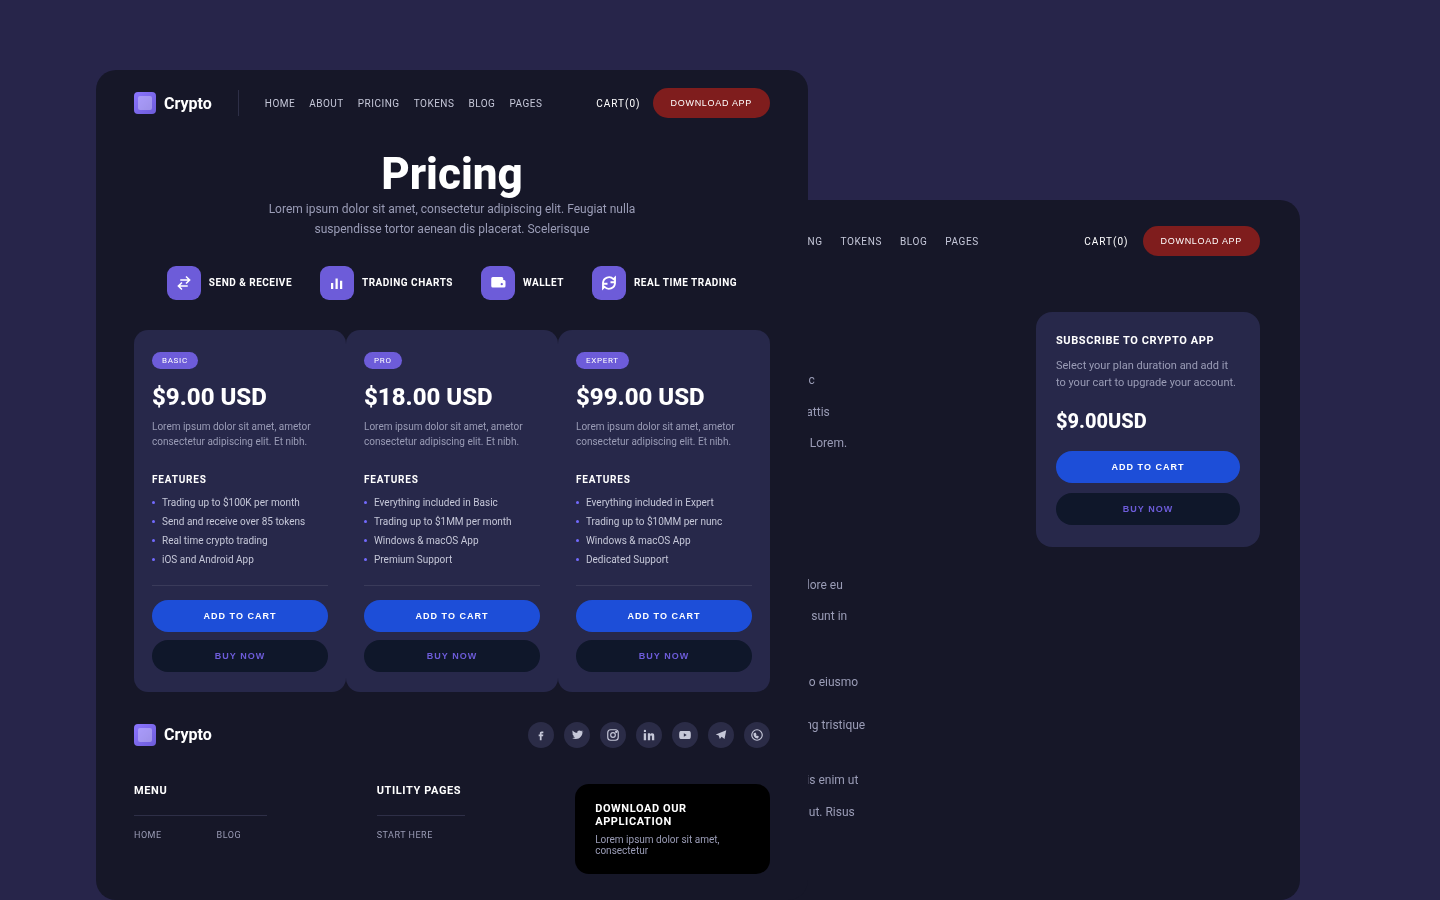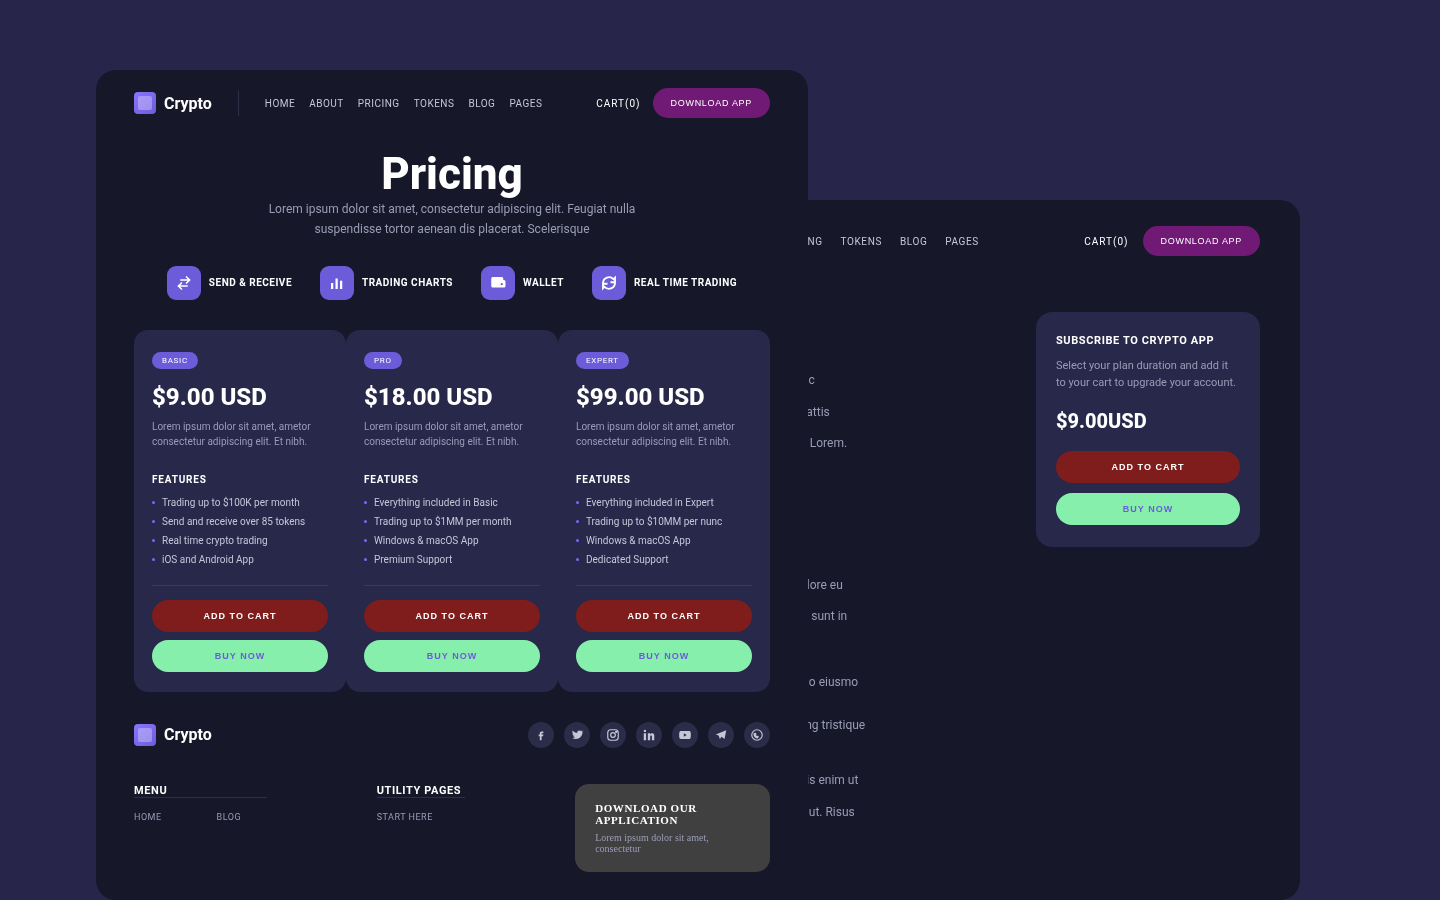--- a/index.html
+++ b/index.html
@@ -13,21 +13,21 @@
 .hdr{display:flex;align-items:center;gap:26px;}
 .logo{display:flex;align-items:center;gap:8px;}
 .logo-cube{width:22px;height:22px;background:linear-gradient(135deg,#8b75ff,#6d5cd9);border-radius:4px;position:relative;}
 .logo-cube::before{content:"";position:absolute;inset:4px;background:rgba(255,255,255,0.3);border-radius:2px;}
 .brand{color:#fff;font-weight:700;font-size:16px;}
 .divider{width:1px;height:26px;background:#2e2f47;}
 .nav{display:flex;gap:14px;}
 .nav a{color:#c5c7d8;font-size:10px;text-decoration:none;letter-spacing:0.5px;}
 .hdr-right{margin-left:auto;display:flex;align-items:center;gap:12px;}
 .cart{color:#fff;font-size:10px;letter-spacing:1px;}
-.btn-download{background:#701a75;color:#fff;font-size:9px;letter-spacing:0.7px;border:none;padding:10px 18px;border-radius:18px;cursor:pointer;}
+.btn-download{background:#7f1d1d;color:#fff;font-size:9px;letter-spacing:0.7px;border:none;padding:10px 18px;border-radius:18px;cursor:pointer;}
 
 
 .hero{text-align:center;margin-top:30px;}
 .hero h1{color:#fff;font-size:44px;font-weight:800;}
 .hero p{color:#9a9cb6;font-size:12px;line-height:1.65;margin-top:0;max-width:410px;margin-left:auto;margin-right:auto;}
 
 
 .features{display:flex;justify-content:center;gap:28px;margin-top:26px;}
 .feature{display:flex;align-items:center;gap:8px;}
 .feature-ico{width:34px;height:34px;background:#6d5cd9;border-radius:9px;display:flex;align-items:center;justify-content:center;color:#fff;}
@@ -38,33 +38,33 @@
 .card{background:#27284a;border-radius:14px;padding:22px 18px 20px 18px;flex:1;display:flex;flex-direction:column;}
 .badge{background:#6d5cd9;color:#fff;font-size:8px;letter-spacing:0.7px;padding:4px 10px;border-radius:9px;align-self:flex-start;}
 .price{color:#fff;font-size:24px;font-weight:800;margin-top:14px;}
 .desc{color:#9a9cb6;font-size:10px;line-height:1.55;margin-top:8px;}
 .feat-title{color:#fff;font-size:10px;font-weight:700;letter-spacing:0.8px;margin-top:24px;}
 .feat-list{list-style:none;margin-top:8px;}
 .feat-list li{color:#c5c7d8;font-size:10px;padding:4px 0;display:flex;align-items:center;gap:7px;text-align:center;}
 .feat-list li::before{content:"";width:3px;height:3px;background:#736aff;border-radius:50%;flex-shrink:0;}
 .card hr{border:none;border-top:1px solid #3a3b5a;margin:16px 0 14px 0;}
 .btn{border:none;padding:11px;border-radius:20px;font-size:9px;font-weight:700;letter-spacing:1px;cursor:pointer;}
-.btn-primary{background:#7f1d1d;color:#fff;}
-.btn-secondary{background:#86efac;color:#6d5cd9;margin-top:8px;}
+.btn-primary{background:#1d4ed8;color:#fff;}
+.btn-secondary{background:#0f172a;color:#6d5cd9;margin-top:8px;}
 
 
 .ftr{margin-top:auto;padding-top:30px;}
 .ftr-top{display:flex;align-items:center;}
 .socials{margin-left:auto;display:flex;gap:10px;}
 .soc{width:26px;height:26px;border-radius:50%;background:#2b2c47;display:flex;align-items:center;justify-content:center;color:#c5c7d8;cursor:pointer;}
 .ftr-cols{display:flex;gap:110px;margin-top:36px;}
-.ftr-col h4{color:#fff;font-size:11px;letter-spacing:0.6px;border-bottom:1px solid #2e2f47;padding-bottom:0;margin-bottom:14px;}
+.ftr-col h4{color:#fff;font-size:11px;letter-spacing:0.6px;border-bottom:1px solid #2e2f47;padding-bottom:18px;margin-bottom:14px;}
 .ftr-links{display:flex;gap:55px;}
 .ftr-links a{color:#9a9cb6;font-size:9px;text-decoration:none;letter-spacing:0.5px;display:block;}
-.ftr-download{background:#404040;border-radius:14px;padding:18px 20px;margin-left:auto;width:250px;font-family:Liberation Serif, serif;}
+.ftr-download{background:#000000;border-radius:14px;padding:18px 20px;margin-left:auto;width:250px;}
 .ftr-download h4{color:#fff;font-size:11px;letter-spacing:0.6px;}
 .ftr-download p{color:#9a9cb6;font-size:10px;margin-top:6px;}
 
 
 .hdr2{display:flex;align-items:center;gap:16px;}
 .nav2{display:flex;gap:18px;margin-left:140px;}
 .nav2 a{color:#c5c7d8;font-size:10px;letter-spacing:0.6px;text-decoration:none;}
 .hdr2-right{margin-left:auto;display:flex;align-items:center;gap:14px;}
 
 .back-body{display:flex;margin-top:56px;gap:30px;}

